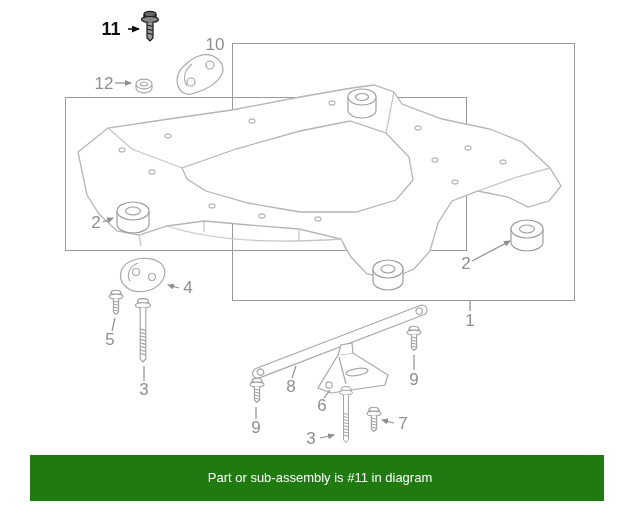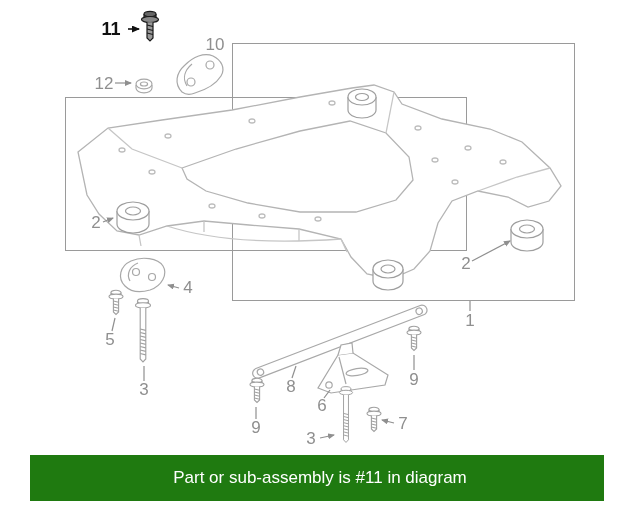--- a/index.html
+++ b/index.html
@@ -3,21 +3,21 @@
 <meta charset="utf-8">
 <style>
   html,body{margin:0;padding:0;background:#fff;}
   .stage{position:relative;width:604px;height:512px;background:#fff;overflow:hidden;
          font-family:"Liberation Sans",sans-serif;}
   .stage svg{position:absolute;left:0;top:0;}
   .callout{fill:#8f8f8f;font-size:17px;font-family:"Liberation Sans",sans-serif;}
   .callout-hl{fill:#111;font-size:18px;font-weight:bold;font-family:"Liberation Sans",sans-serif;}
   .banner{position:absolute;left:30px;top:455px;width:580px;height:46px;background:#1f7a10;
           color:#fff;display:flex;flex-direction:column;justify-content:center;align-items:center;}
-  .banner .line{font-size:17px;line-height:22px;white-space:nowrap;}
+  .banner .line{font-size:13px;line-height:22px;white-space:nowrap;}
 </style>
 </head>
 <body>
 
 <div class="stage">
 
   <svg width="640" height="512" viewBox="0 0 640 512">
     <defs>
       <marker id="ah" markerWidth="8" markerHeight="8" refX="6" refY="3" orient="auto" markerUnits="userSpaceOnUse">
         <path d="M0,0 L7,3 L0,6 Z" fill="#8f8f8f"></path>

